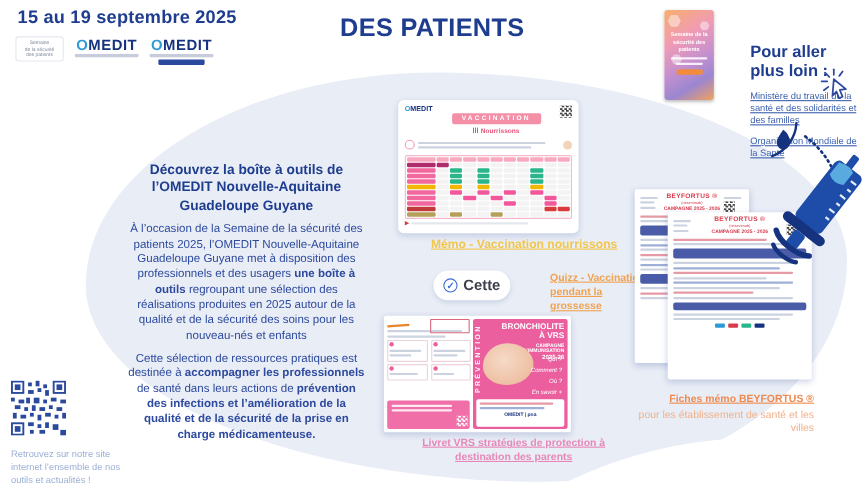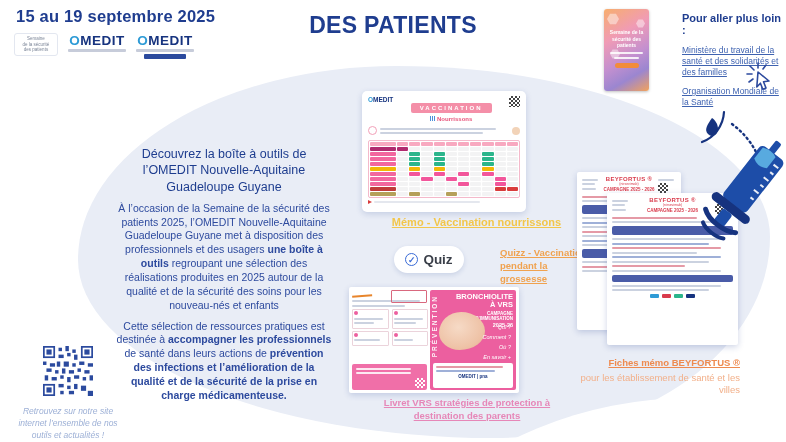--- a/index.html
+++ b/index.html
@@ -32,33 +32,33 @@
     background:linear-gradient(150deg,#F7AE6E 0%,#F09BB5 32%,#C490CF 58%,#9B86D0 78%,#F2A25C 100%);
     box-shadow:0 1px 3px rgba(0,0,0,.25);}
   .hex{position:absolute;background:rgba(255,255,255,.45);
        clip-path:polygon(25% 6%,75% 6%,100% 50%,75% 94%,25% 94%,0 50%);}
   .poster-title{position:relative;color:#fff;font-size:5px;font-weight:700;text-align:center;
                 margin-top:20px;padding:0 4px;line-height:1.3;}
   .poster-line{position:relative;height:2px;background:rgba(255,255,255,.85);border-radius:1px;margin:3px 6px 0;}
   .poster-btn{position:relative;width:24px;height:5px;background:#F28C3B;border-radius:3px;margin:4px auto 0;}
 
   .further{left:682px;top:12px;width:100px;}
-  .further-h{font-size:11px;font-weight:800;color:#1F3D8F;margin-bottom:9px;}
+  .further-h{font-size:15px;font-weight:800;color:#1F3D8F;margin-bottom:9px;margin-top:27px;}
   .flink{display:block;font-size:8.5px;font-weight:500;color:#3E62B0;text-decoration:underline;
          line-height:1.3;margin-bottom:8px;cursor:pointer;}
   .cursor-icon{left:744px;top:60px;}
 
   
   .intro{left:116px;top:146px;width:216px;text-align:center;color:#2D4A9E;}
-  .intro-h{font-size:12.5px;font-weight:400;color:#1E3D8F;line-height:1.3;}
+  .intro-h{font-size:12.5px;font-weight:700;color:#1E3D8F;line-height:1.3;}
   .intro p{font-size:10.5px;line-height:1.32;margin:7px 0 0;font-weight:500;}
   .intro b{font-weight:800;}
 
   
-  .qr-block{left:10px;top:346px;width:116px;text-align:center;font-style:italic;}
+  .qr-block{left:10px;top:346px;width:116px;text-align:left;}
   .qr-caption{font-size:8.5px;color:#9DB0D6;line-height:1.4;margin-top:6px;}
 
   
   .memo-card{left:362px;top:91px;width:164px;height:121px;background:#fff;border-radius:5px;
              box-shadow:0 2px 6px rgba(30,61,143,.18);padding:5px 6px;box-sizing:border-box;}
   .mc-head{display:flex;justify-content:space-between;align-items:flex-start;}
   .mc-logo{font-size:6.5px;font-weight:800;color:#16337F;}
   .mc-logo::first-letter{color:#2E9BD6;}
   .mc-center{text-align:center;}
   .mc-banner{display:inline-block;background:#F48FA8;color:#fff;font-size:6px;letter-spacing:2px;
@@ -425,21 +425,21 @@
       </div>
     <div class="mc-foot">
       <span class="arrow"></span>
       <span class="bar"></span>
     </div>
   </div>
   <a class="abs res-link memo-link">Mémo - Vaccination nourrissons</a>
 
   <div class="abs quiz-pill">
     <span class="quiz-check">✓</span>
-    <span class="quiz-word">Quiz</span>
+    <span class="quiz-word">Cette</span>
   </div>
   <a class="abs res-link quiz-link">Quizz - Vaccination pendant la grossesse</a>
 
   <div class="abs vrs-card">
     <div class="vrs-left">
       <i class="scribble"></i>
       <div class="vrs-lbox"></div>
       <i class="ln w90"></i>
         <i class="ln w70"></i>
       <div class="vrs-grid">

